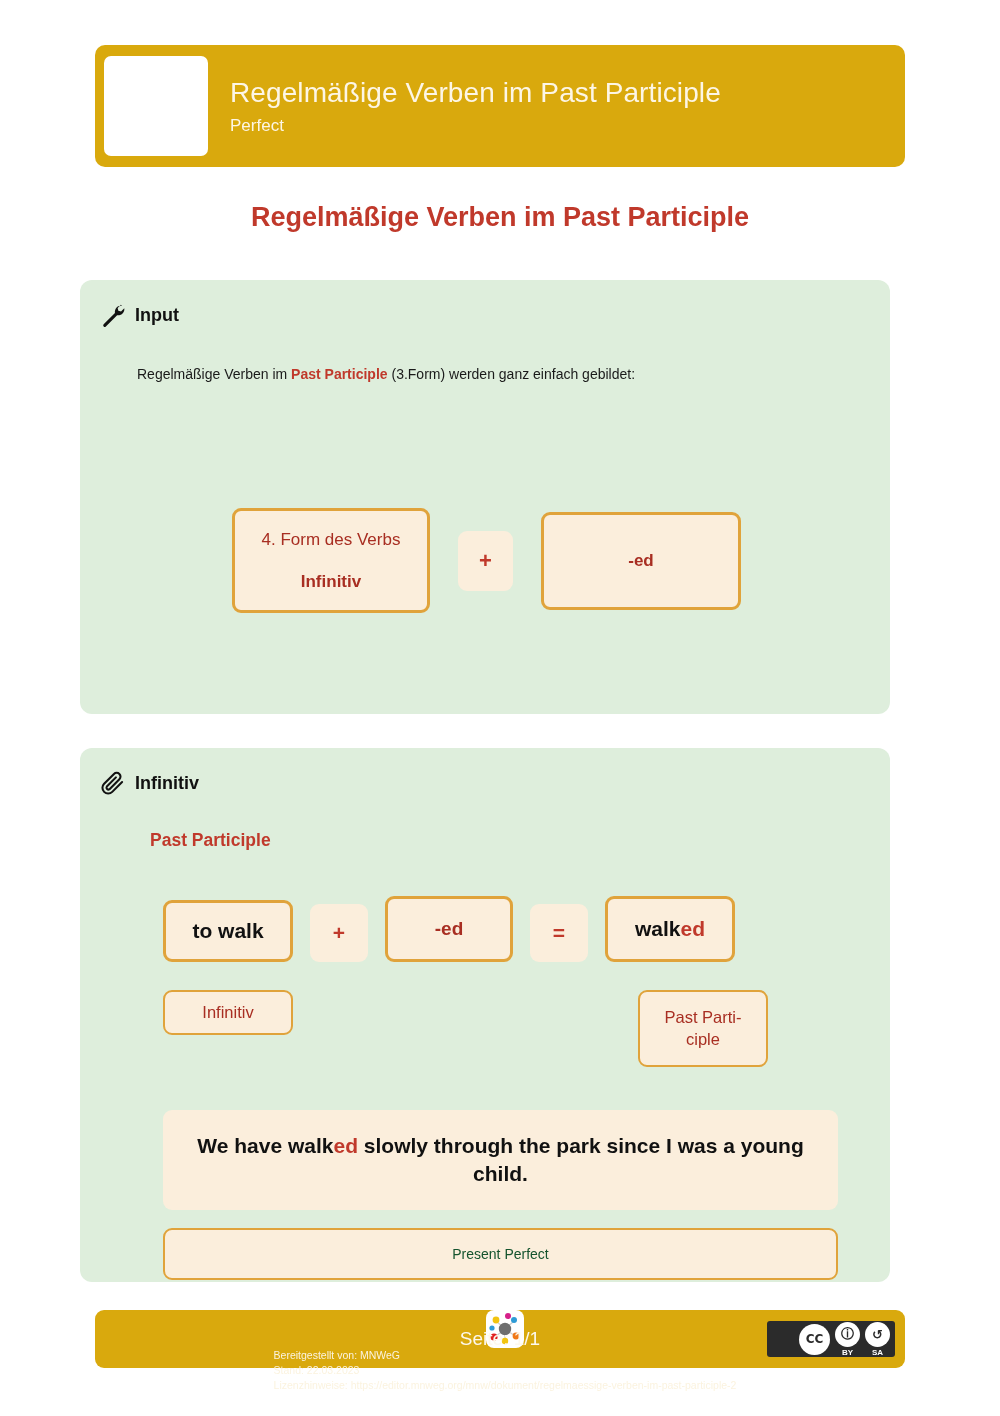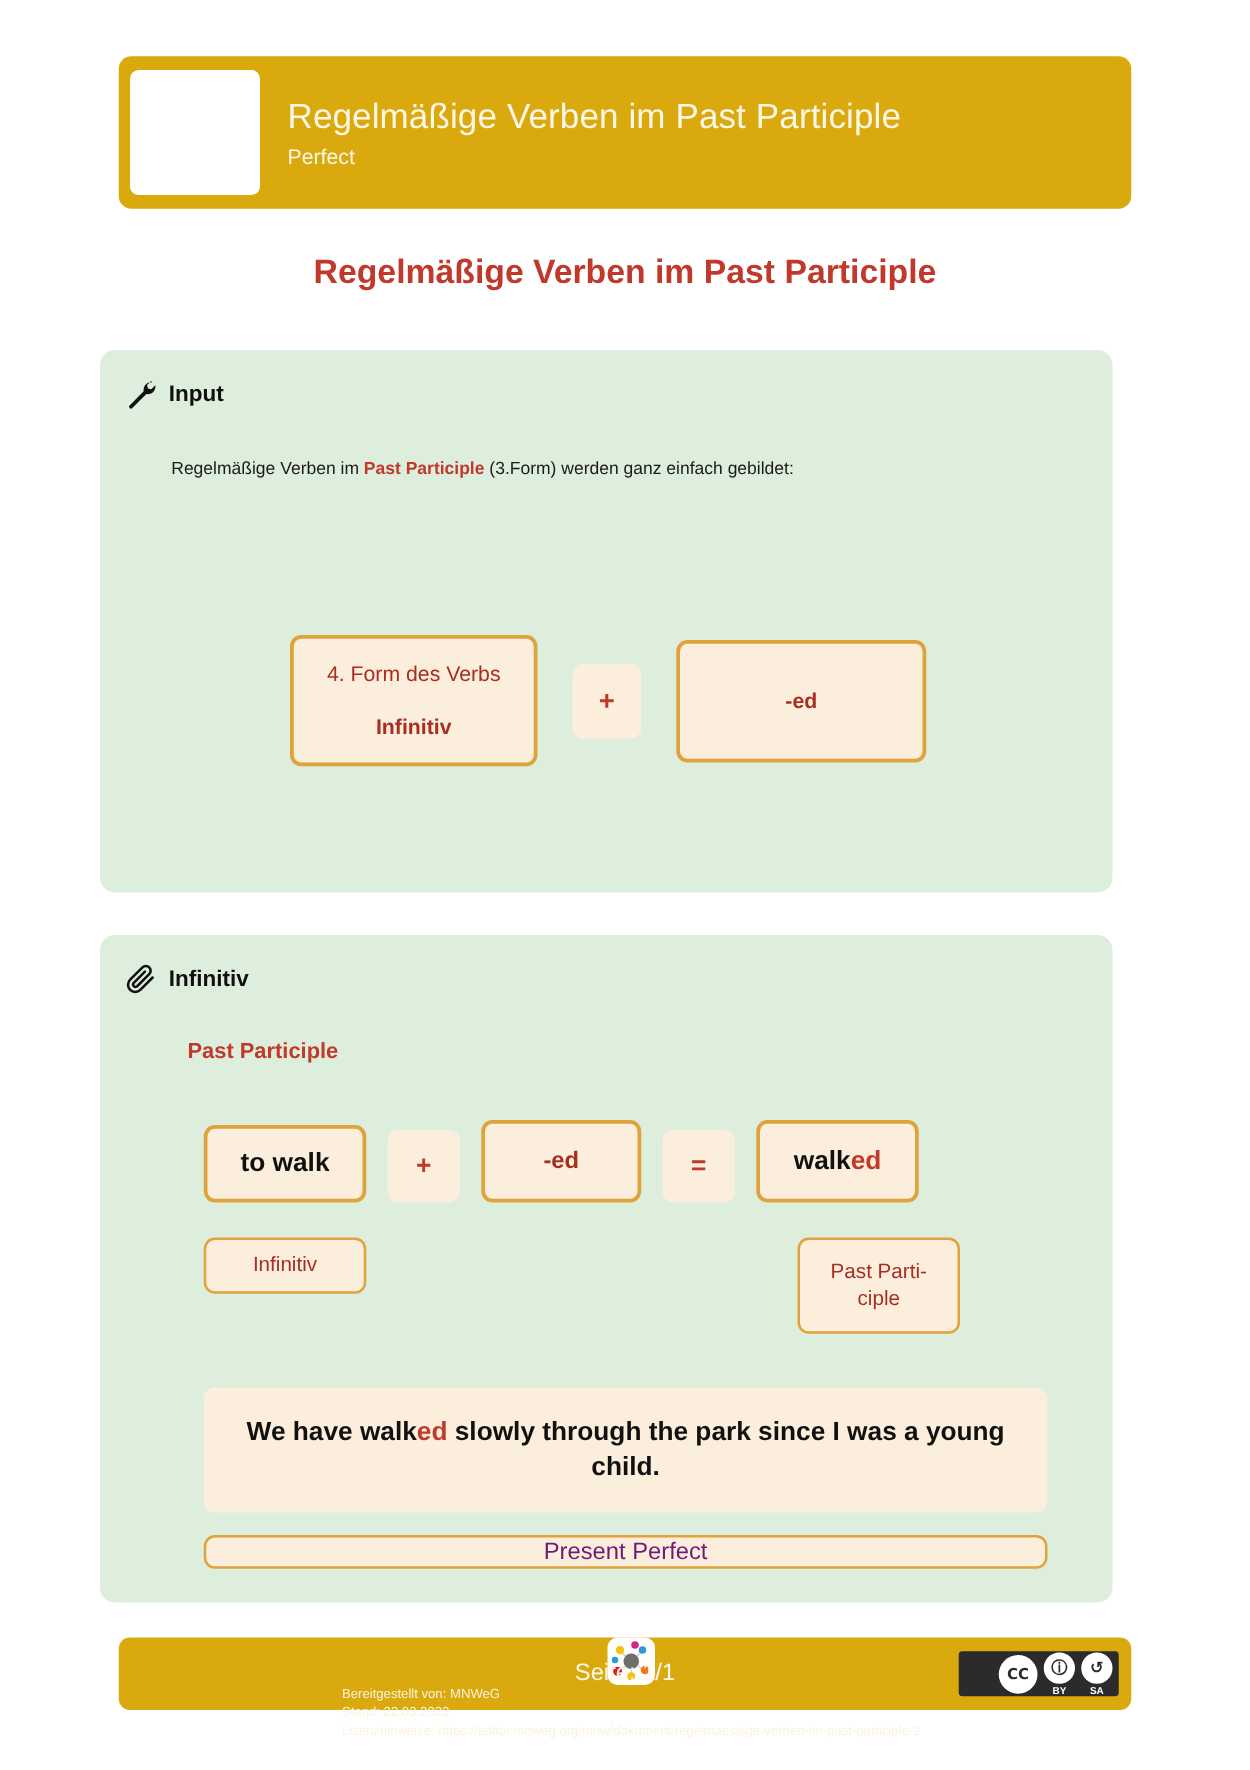--- a/index.html
+++ b/index.html
@@ -203,29 +203,29 @@
     font-size: 21px;
     font-weight: bold;
     color: #111111;
     line-height: 1.35;
   }
   .sentence-box .suffix { color: #C0392B; }
 
   .tense-box {
     position: absolute;
     left: 163px; top: 1228px;
-    width: 675px; height: 27px;
+    width: 675px; height: 52px;
     background: #FBEEDC;
     border: 2.5px solid #E0A33B;
     border-radius: 9px;
     display: flex;
     align-items: center;
     justify-content: center;
-    font-size: 19px;
-    color: #701a75;
+    font-size: 14px;
+    color: #14532d;
   }
 
   
   .footer-bar {
     position: absolute;
     left: 95px; top: 1310px;
     width: 810px; height: 58px;
     background: #D9A90D;
     border-radius: 9px;
     display: flex;

